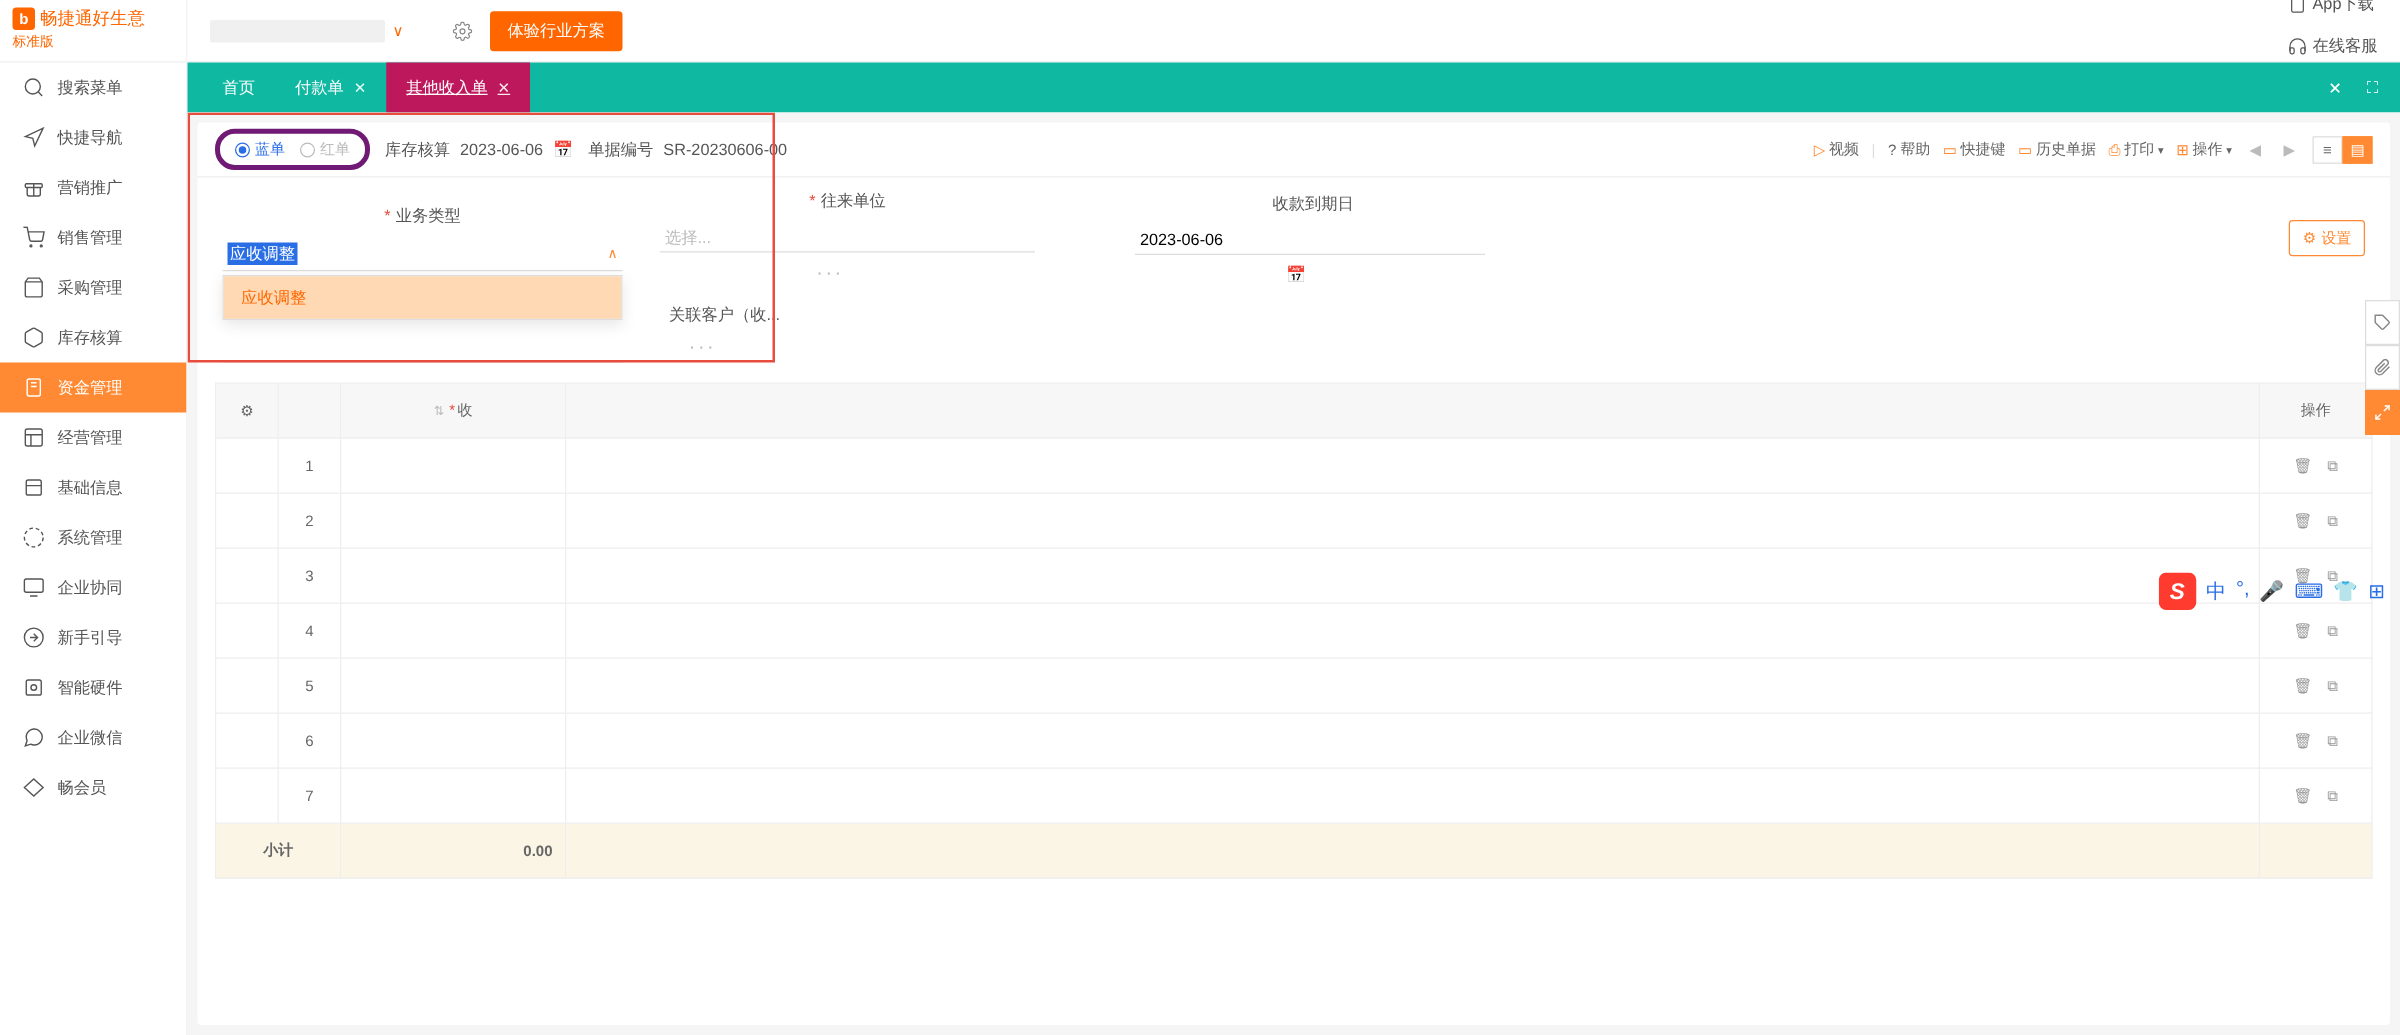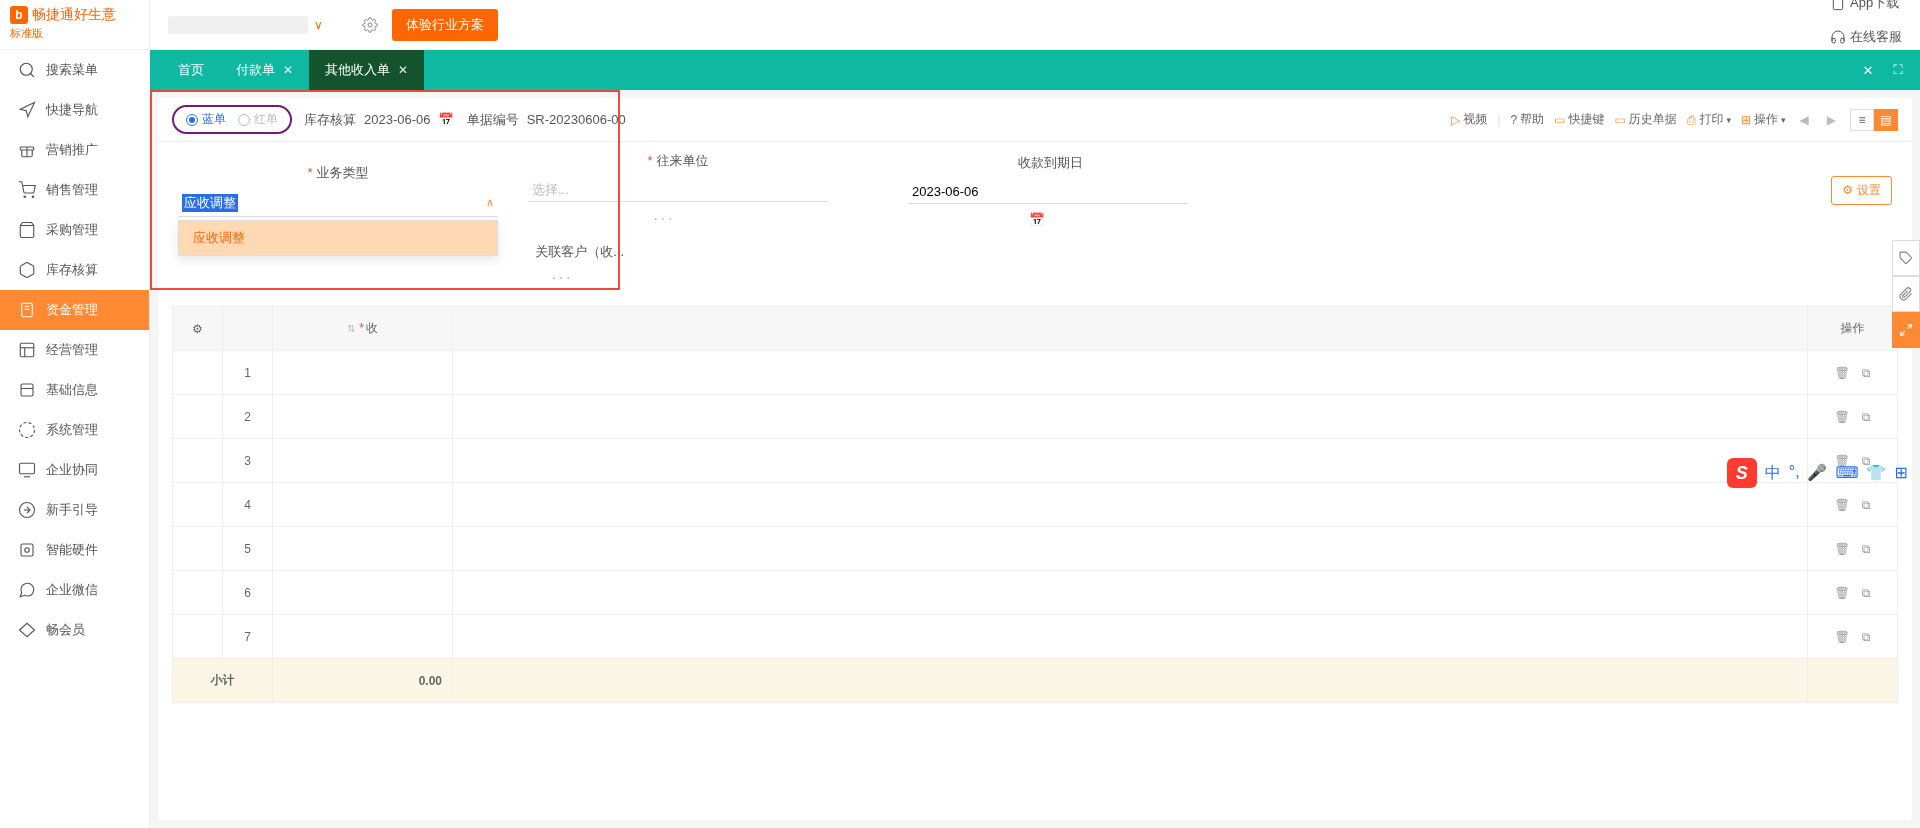--- a/index.html
+++ b/index.html
@@ -30,32 +30,32 @@
     .gear-btn { color: #888; cursor: pointer; }
     .btn-primary { background: #ff6600; color: #fff; border: none; padding: 7px 14px; border-radius: 3px; cursor: pointer; font-size: 13px; }
     .topbar-right { margin-left: auto; display: flex; align-items: flex-start; gap: 16px; color: #555; flex-direction: column; }
     .top-action { display: flex; align-items: center; gap: 4px; cursor: pointer; position: relative; }
     .badge { background: #404040; color: #fff; font-size: 10px; padding: 1px 5px; border-radius: 8px; position: absolute; top: -8px; right: -14px; }
     .avatar-blank { width: 60px; height: 28px; background: #f7f7f7; border-radius: 3px; }
     
     
     .tabs { height: 40px; background: #0fb8a1; display: flex; align-items: center; padding: 0 0 0 12px; position: relative; }
     .tab { padding: 0 16px; height: 40px; display: flex; align-items: center; color: #fff; cursor: pointer; gap: 8px; }
-    .tab.active { background: #14532d; }
+    .tab.active { background: #be185d; text-decoration: underline; }
     .tab-close { font-size: 12px; opacity: 0.9; }
     .tabs-right { margin-left: auto; display: flex; align-items: center; gap: 6px; padding-right: 10px; }
     .tab-icon-btn { color: #fff; cursor: pointer; width: 24px; height: 24px; display: flex; align-items: center; justify-content: center; }
     
     
     .content { flex: 1; background: #f5f5f5; padding: 8px; overflow: auto; position: relative; }
     .panel { background: #fff; border-radius: 3px; min-height: 100%; }
     
     
     .form-toolbar { height: 44px; display: flex; align-items: center; padding: 0 14px; border-bottom: 1px solid #eee; gap: 12px; }
-    .radio-group { display: flex; gap: 12px; border: 2px solid #701a75; border-radius: 16px; padding: 4px 12px; background: #fff; }
+    .radio-group { display: flex; gap: 12px; border: 4px solid #701a75; border-radius: 16px; padding: 4px 12px; background: #fff; }
     .radio-item { display: flex; align-items: center; gap: 4px; cursor: pointer; font-size: 12px; }
     .radio-dot { width: 12px; height: 12px; border: 1px solid #bbb; border-radius: 50%; display: inline-flex; align-items: center; justify-content: center; }
     .radio-item.blue .radio-dot { border-color: #2a6ee6; }
     .radio-item.blue .radio-dot::after { content: ""; width: 6px; height: 6px; background: #2a6ee6; border-radius: 50%; }
     .radio-item.blue { color: #2a6ee6; }
     .radio-item.red { color: #bbb; }
     .kv { display: flex; align-items: center; gap: 8px; font-size: 13px; color: #555; }
     .cal-icon { color: #ff8a33; cursor: pointer; }
     .toolbar-right { margin-left: auto; display: flex; align-items: center; gap: 10px; color: #666; font-size: 12px; }
     .tool-link { display: flex; align-items: center; gap: 3px; cursor: pointer; }

